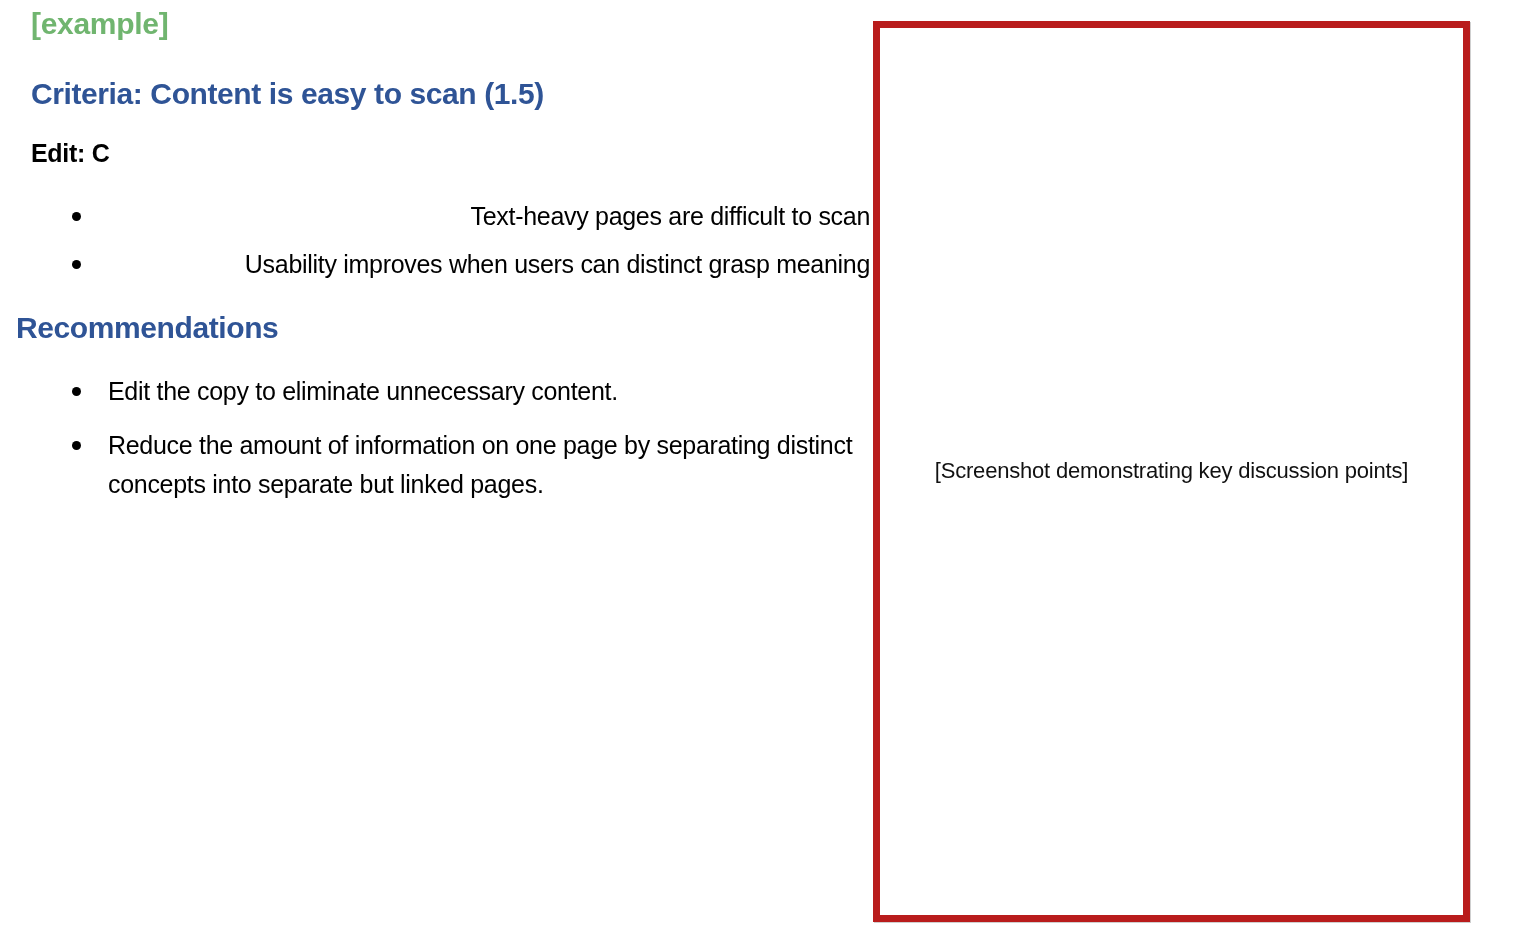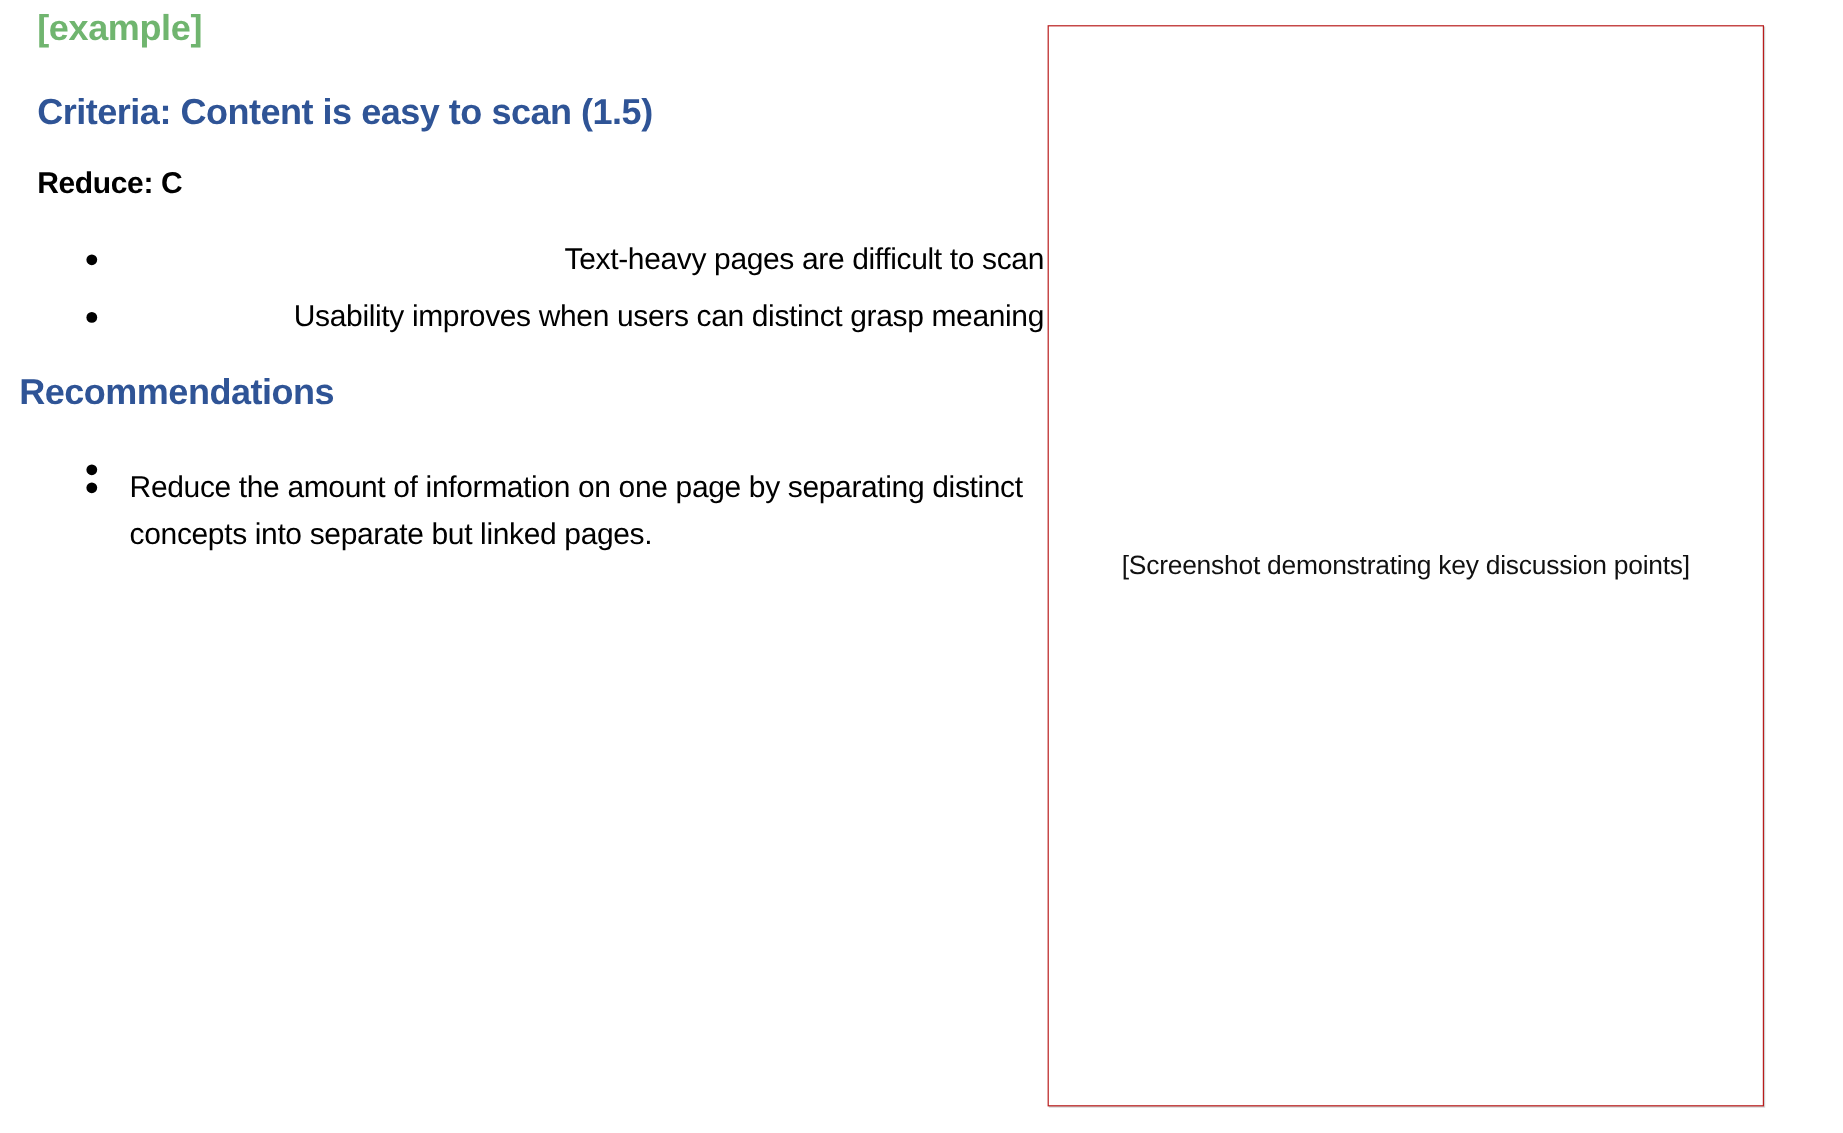--- a/index.html
+++ b/index.html
@@ -29,50 +29,51 @@
     li { position: relative; padding-left: 38px; font-size: 25px; line-height: 39px; letter-spacing: -0.3px; }
     li .bullet {
       position: absolute; left: 2px; top: 15px; width: 9px; height: 9px; border-radius: 50%; background: #000;
     }
     .list1 { top: 197px; text-align: right; }
     .list1 li { margin-bottom: 9px; }
     .list2 { top: 372px; }
     .list2 li { margin-bottom: 15px; }
     .placeholder-box {
       position: absolute; left: 873px; top: 21px; width: 597px; height: 901px;
-      border: 1px solid #b91c1c; box-shadow: 1px 1px 0 #cfcfcf; box-sizing: border-box;
+      border: 7px solid #b91c1c; box-shadow: 1px 1px 0 #cfcfcf; box-sizing: border-box;
       display: flex; align-items: center; justify-content: center;
     }
     .placeholder-text {
       font-size: 22px; color: #111; letter-spacing: -0.2px; margin-top: -2px;
     }
   </style>
 </head>
 <body>
 
 <div class="tag">[example]</div>
 <div class="criteria">Criteria: Content is easy to scan (1.5)</div>
-<div class="score">Reduce: C</div>
+<div class="score">Edit: C</div>
 
 <ul class="list1">
   <li>
     <span class="bullet"></span>
     <span>Text-heavy pages are difficult to scan</span>
   </li>
   <li>
     <span class="bullet"></span>
     <span>Usability improves when users can distinct grasp meaning</span>
   </li>
 </ul>
 
 <div class="reco">Recommendations</div>
 
 <ul class="list2" style="width:790px;">
   <li>
     <span class="bullet"></span>
+    <span>Edit the copy to eliminate unnecessary content.</span>
   </li>
   <li>
     <span class="bullet"></span>
     <span>Reduce the amount of information on one page by separating distinct concepts into separate but linked pages.</span>
   </li>
 </ul>
 
 <div class="placeholder-box">
   <span class="placeholder-text">[Screenshot demonstrating key discussion points]</span>
 </div>

